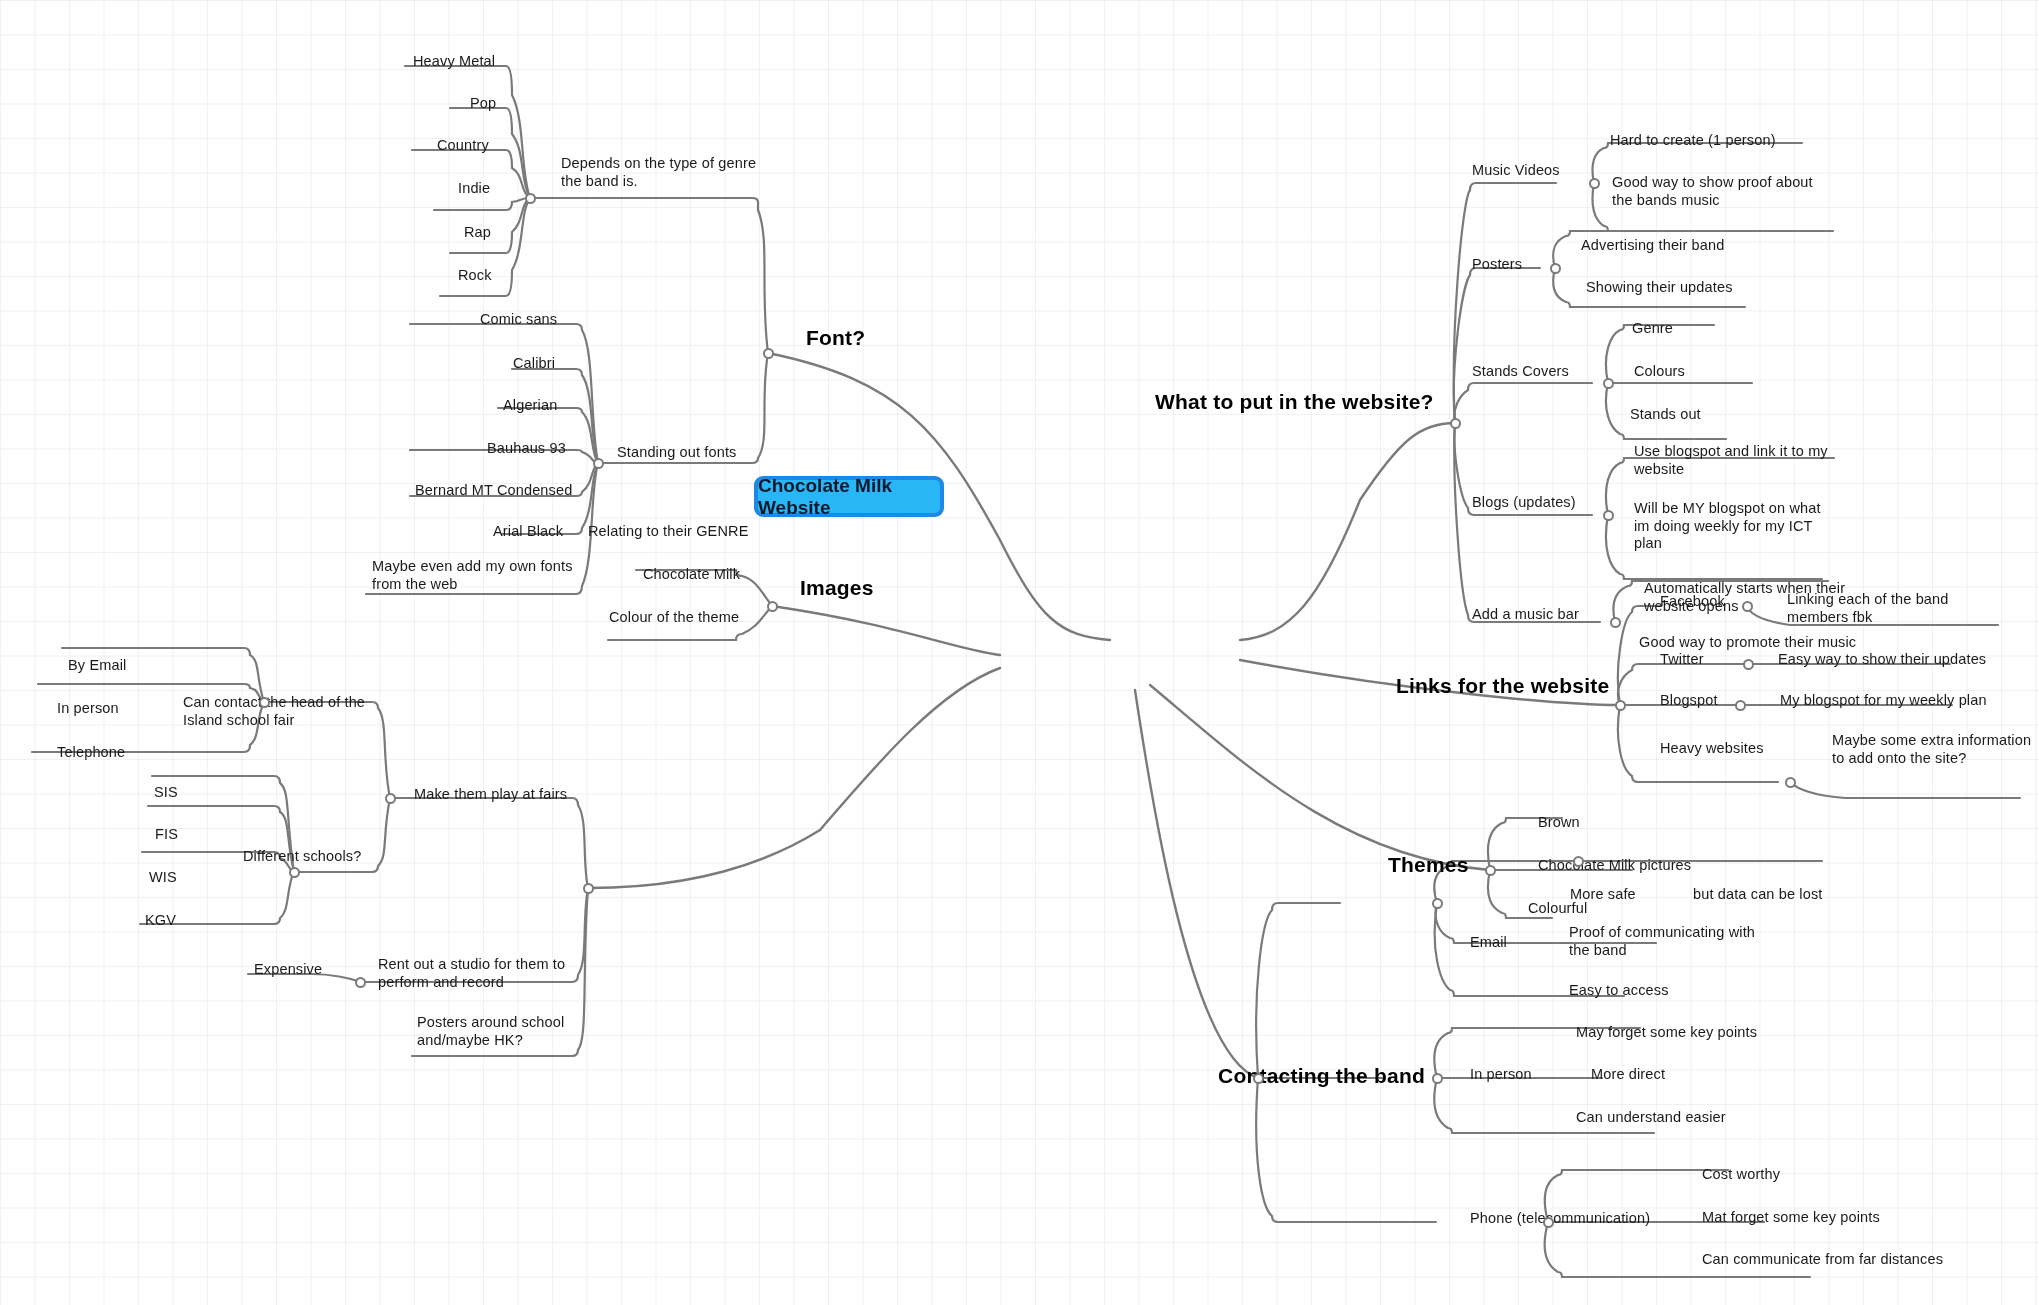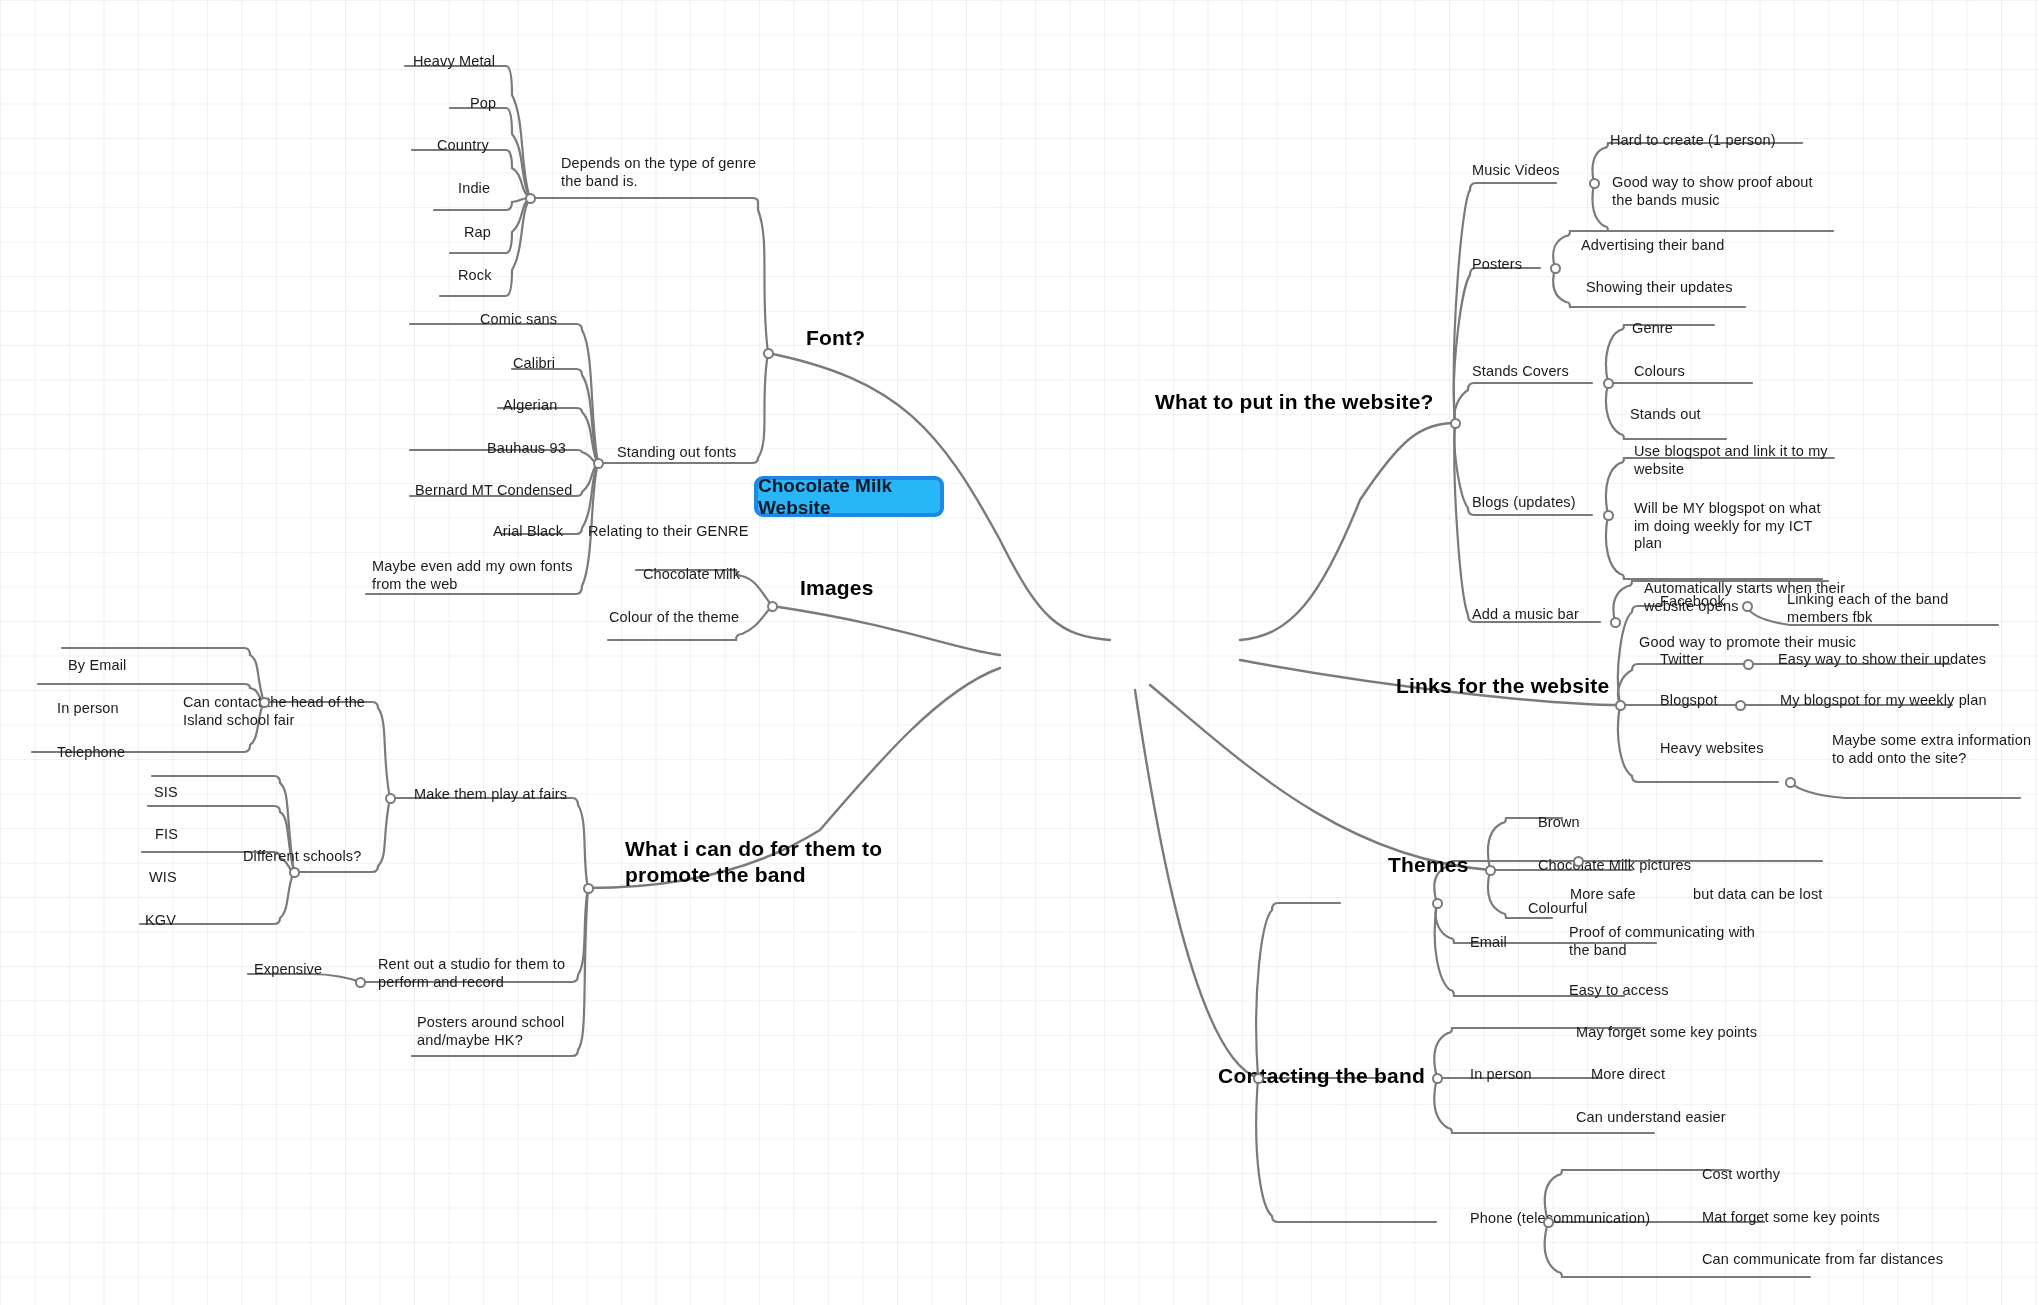--- a/index.html
+++ b/index.html
@@ -333,22 +333,20 @@
   <div class="lbl l3" style="left:1470px; top:1066px;">In person</div>
   <div class="lbl l4" style="left:1576px; top:1024px;">May forget some key points</div>
   <div class="lbl l4" style="left:1591px; top:1066px;">More direct</div>
   <div class="lbl l4" style="left:1576px; top:1109px;">Can understand easier</div>
 
   <div class="lbl l3" style="left:1470px; top:1210px;">Phone (telecommunication)</div>
   <div class="lbl l4" style="left:1702px; top:1166px;">Cost worthy</div>
   <div class="lbl l4" style="left:1702px; top:1209px;">Mat forget some key points</div>
   <div class="lbl l4" style="left:1702px; top:1251px;">Can communicate from far distances</div>
 
-  <div class="lbl main" style="left:625px; top:829px;">What i can do for them to
-promote the band</div>
 
   <div class="lbl l3" style="left:414px; top:786px;">Make them play at fairs</div>
 
   <div class="lbl l4" style="left:183px; top:694px;">Can contact the head of the
 Island school fair</div>
   <div class="lbl l4" style="left:68px;  top:657px;">By Email</div>
   <div class="lbl l4" style="left:57px;  top:700px;">In person</div>
   <div class="lbl l4" style="left:57px;  top:744px;">Telephone</div>
 
   <div class="lbl l4" style="left:243px; top:848px;">Different schools?</div>

